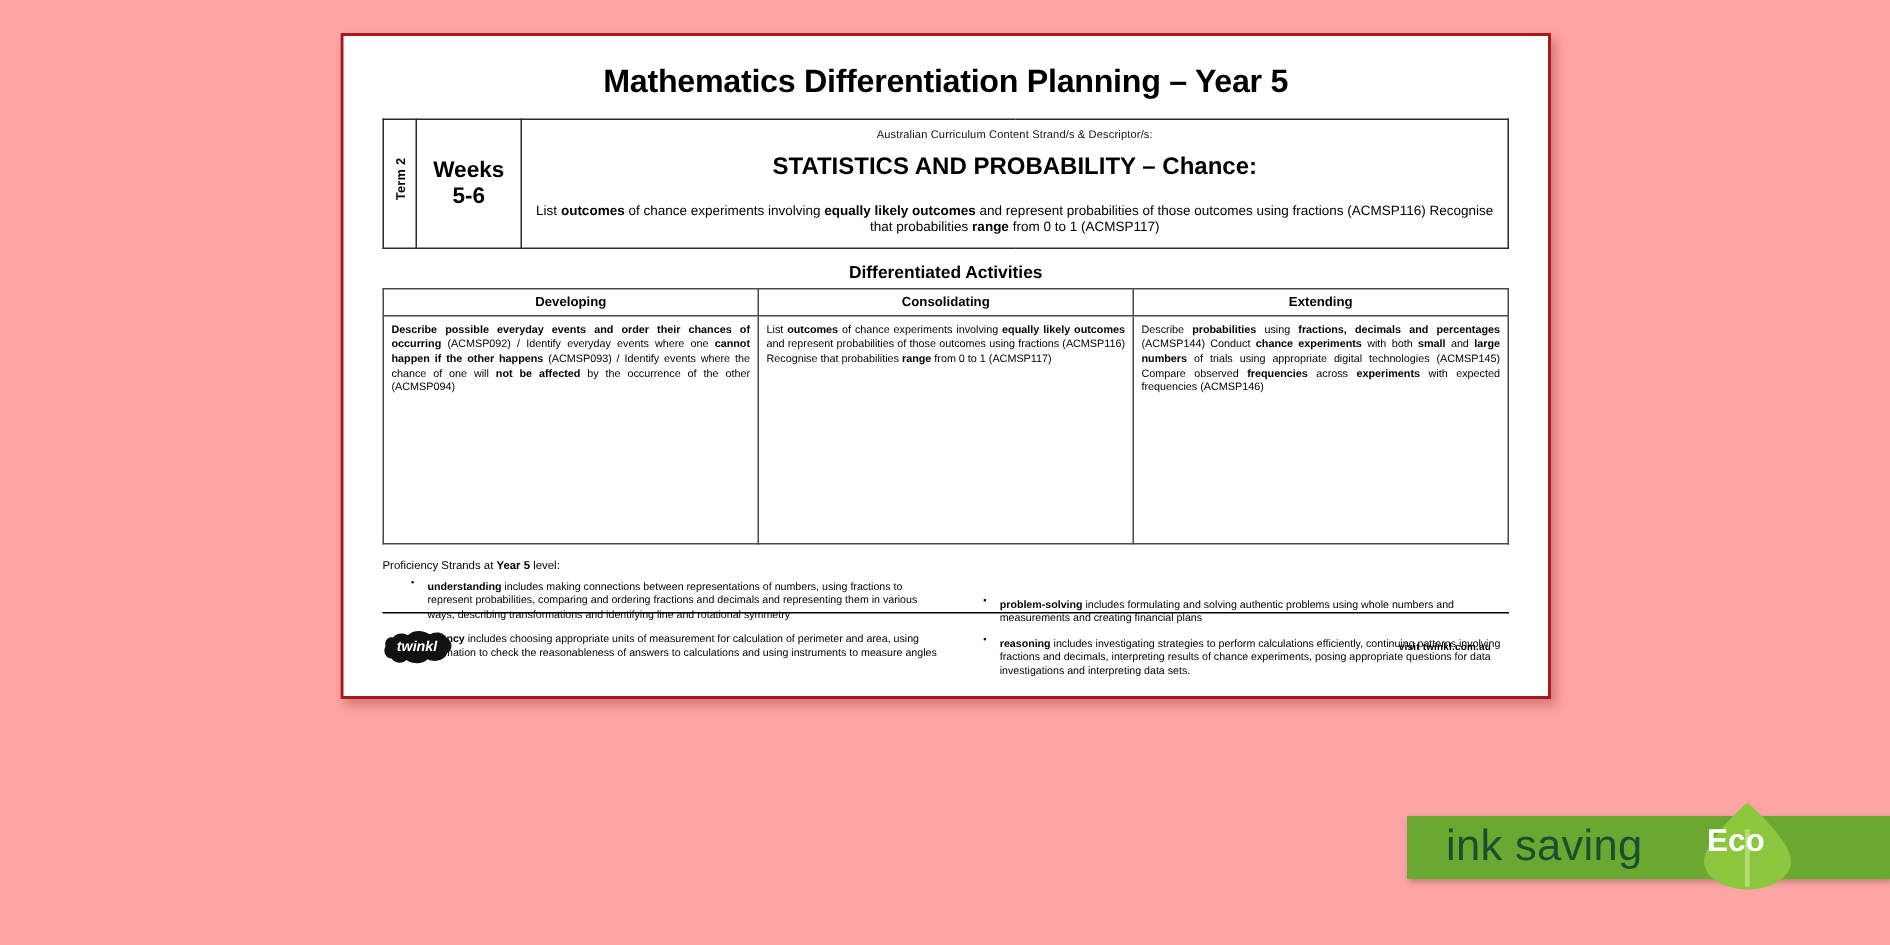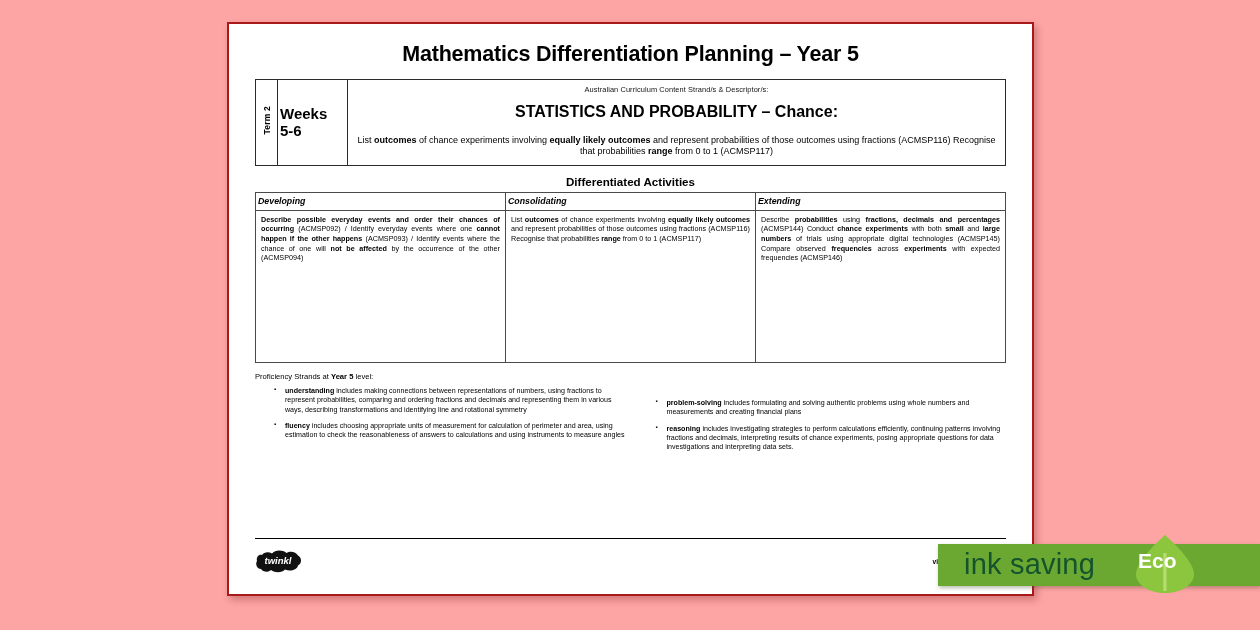--- a/index.html
+++ b/index.html
@@ -11,21 +11,21 @@
   body {
     background: #fda4a4;
     font-family: "Liberation Sans", sans-serif;
     position: relative;
   }
 
   
   #sheet {
     position: absolute;
     left: 227px; top: 22px;
-    width: 807px; height: 574px;
+    width: 807px; height: 444px;
     background: #ffffff;
     border: 2px solid #a81a1a;
     box-shadow: 3px 4px 7px rgba(120,20,20,0.30);
   }
 
   .inner {
     position: absolute;
     left: 0; top: 0; right: 0; bottom: 0;
     padding: 10px 26px 0 26px;
   }
@@ -66,20 +66,21 @@
     writing-mode: vertical-rl;
     transform: rotate(180deg);
     font-size: 8.5px;
     font-weight: bold;
     letter-spacing: 0.2px;
     white-space: nowrap;
     display: inline-block;
   }
   .weeks-cell {
     width: 70px;
+    text-align: center;
     vertical-align: middle;
     font-size: 15px;
     font-weight: bold;
     line-height: 1.15;
     padding: 4px 2px;
   }
   .weeks-cell .wk-num { display: block; }
 
   .strand-cell {
     text-align: center;
@@ -114,26 +115,25 @@
 
   
   #da-heading {
     text-align: center;
     font-size: 11.6px;
     font-weight: bold;
     margin: 9px 0 4px 0;
   }
   #activities-table td { border: 1px solid #4a4a4a; }
   .act-head {
-    text-align: left;
+    text-align: center;
     font-size: 8.8px;
     font-weight: bold;
     padding: 3px 2px 4px 2px;
     vertical-align: middle;
-    font-style: italic;
   }
   .act-body {
     height: 152px;
     font-size: 7.2px;
     line-height: 1.34;
     padding: 4px 5px;
     text-align: justify;
   }
   .act-body b { font-weight: bold; }
 

